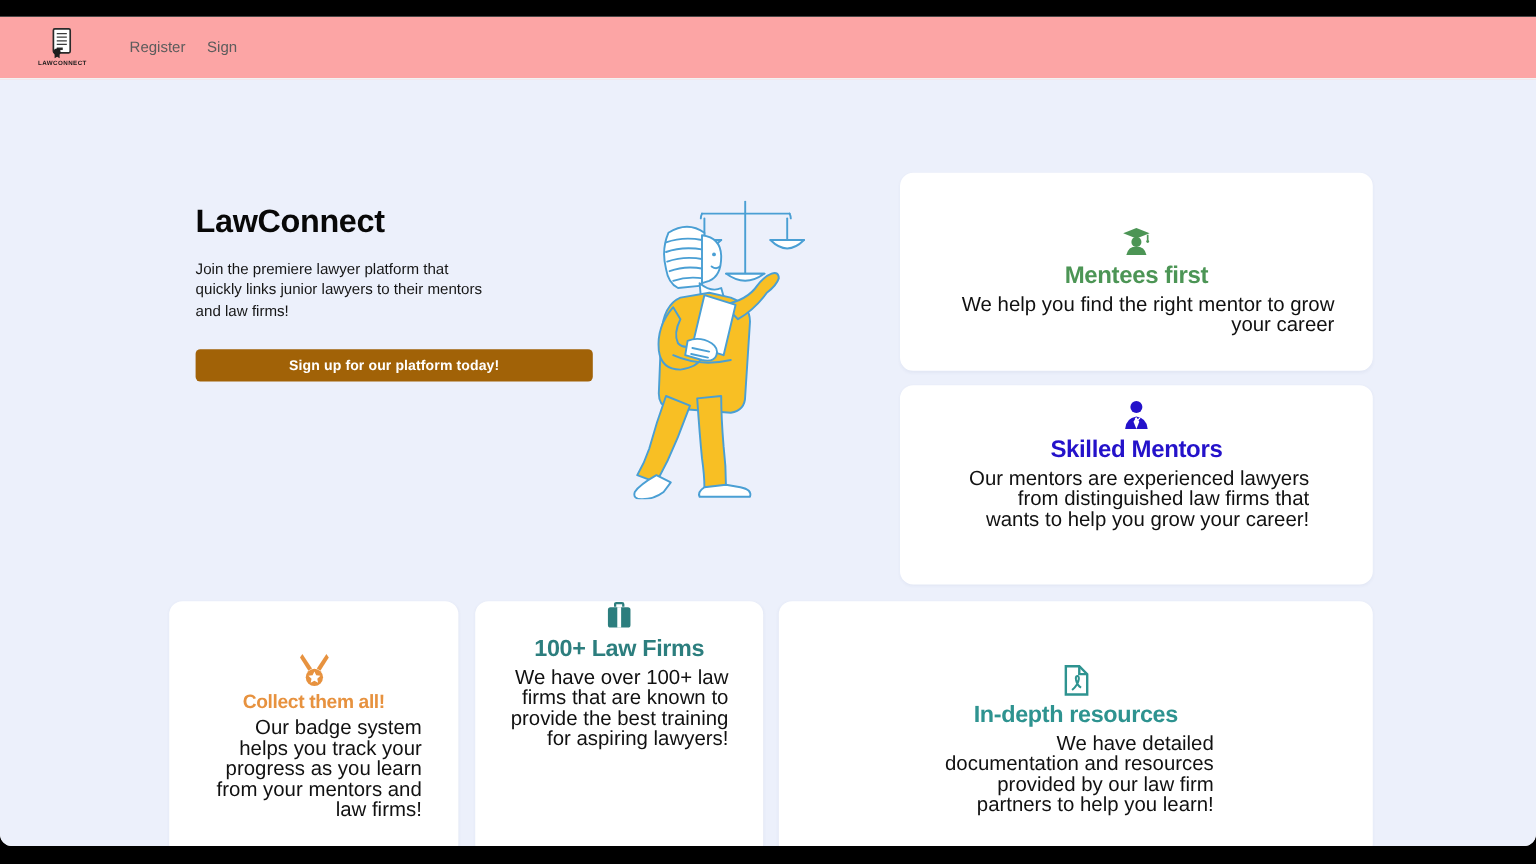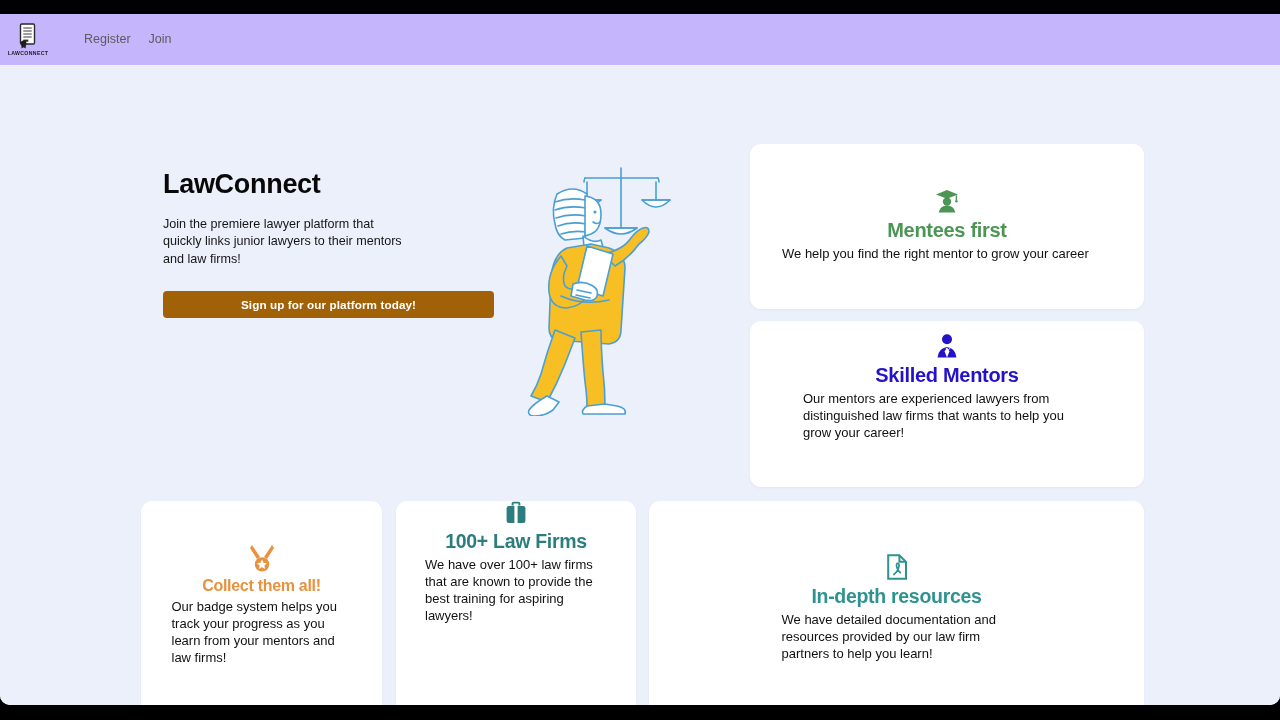--- a/index.html
+++ b/index.html
@@ -14,24 +14,24 @@
     left: 0; top: 14px;
     width: 1280px; height: 691px;
     background: #ffffff;
     border-radius: 0 0 10px 10px;
     overflow: hidden;
   }
 
   
   .navbar {
     height: 52px;
-    background: #c4b5fd;
+    background: #fca5a5;
     display: flex;
     align-items: center;
-    padding-left: 10px;
+    padding-left: 34px;
     border-bottom: 1px solid #f2f2f2;
     position: relative;
     z-index: 5;
   }
   .brand-logo {
     width: 36px; height: 38px;
     display: flex; flex-direction: column;
     align-items: center; justify-content: center;
     margin-right: 38px;
   }
@@ -115,24 +115,24 @@
     align-items: center;
   }
   .card-icon { line-height: 0; }
   .card-title {
     font-weight: 700;
     letter-spacing: -0.3px;
     text-align: center;
     margin-top: 5px;
   }
   .card-text {
-    font-size: 13px;
+    font-size: 17px;
     line-height: 17px;
     color: #111111;
-    text-align: left;
+    text-align: right;
     margin-top: 3px;
   }
 
   
   #card-mentees { left: 750px; top: 78px; width: 394px; height: 165px; padding-top: 44px; }
   #card-mentees .card-title { font-size: 20px; color: #4c9555; }
   #card-mentees .card-text  { width: 330px; }
 
   
   #card-mentors { left: 750px; top: 255px; width: 394px; height: 166px; padding-top: 12px; }
@@ -179,21 +179,21 @@
           <rect x="6.3" y="16.6" width="5" height="2.1" fill="#2a2a2a"></rect>
           <circle cx="6.6" cy="20.4" r="2.9" fill="#1d1d1d"></circle>
           <path d="M4.5 22.4 L4.5 25.6 L6.6 24.3 L8.7 25.6 L8.7 22.4 Z" fill="#1d1d1d"></path>
         </svg>
       </span>
       <span class="brand-wordmark">LAWCONNECT</span>
     </div>
 
     <div class="nav-links">
       <a class="nav-link" href="#">Register</a>
-      <a class="nav-link" href="#">Join</a>
+      <a class="nav-link" href="#">Sign</a>
     </div>
   </div>
 
   <div class="page">
 
     <div class="hero">
       <h1 class="hero-title">LawConnect</h1>
       <p class="hero-sub">Join the premiere lawyer platform that quickly links junior lawyers to their mentors and law firms!</p>
       <button class="hero-btn">Sign up for our platform today!</button>
     </div>

